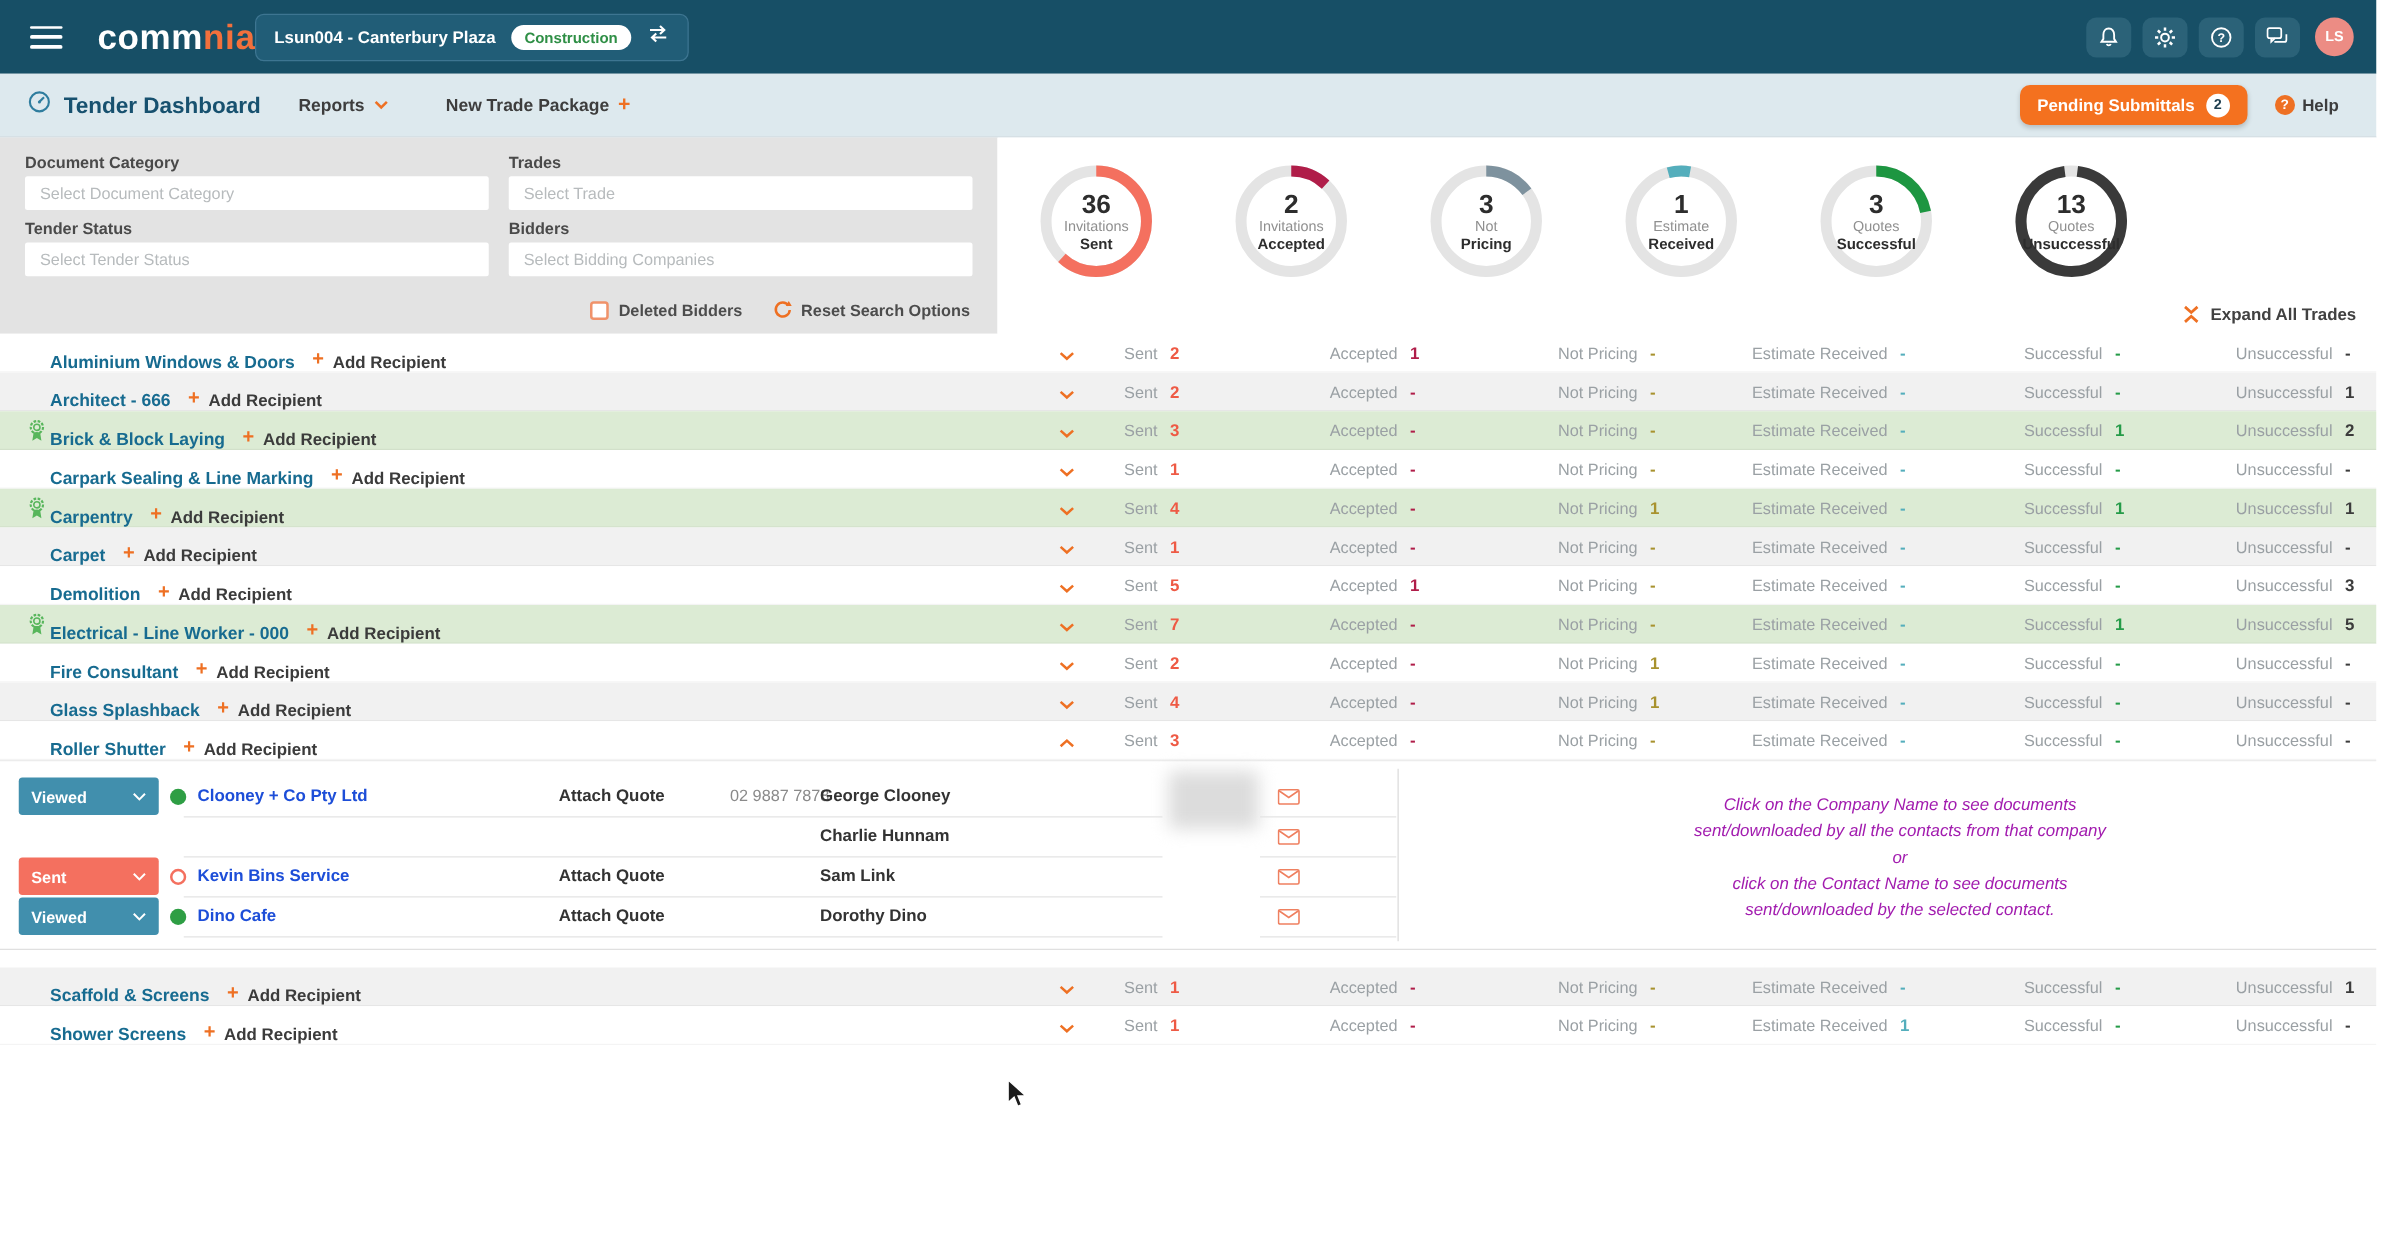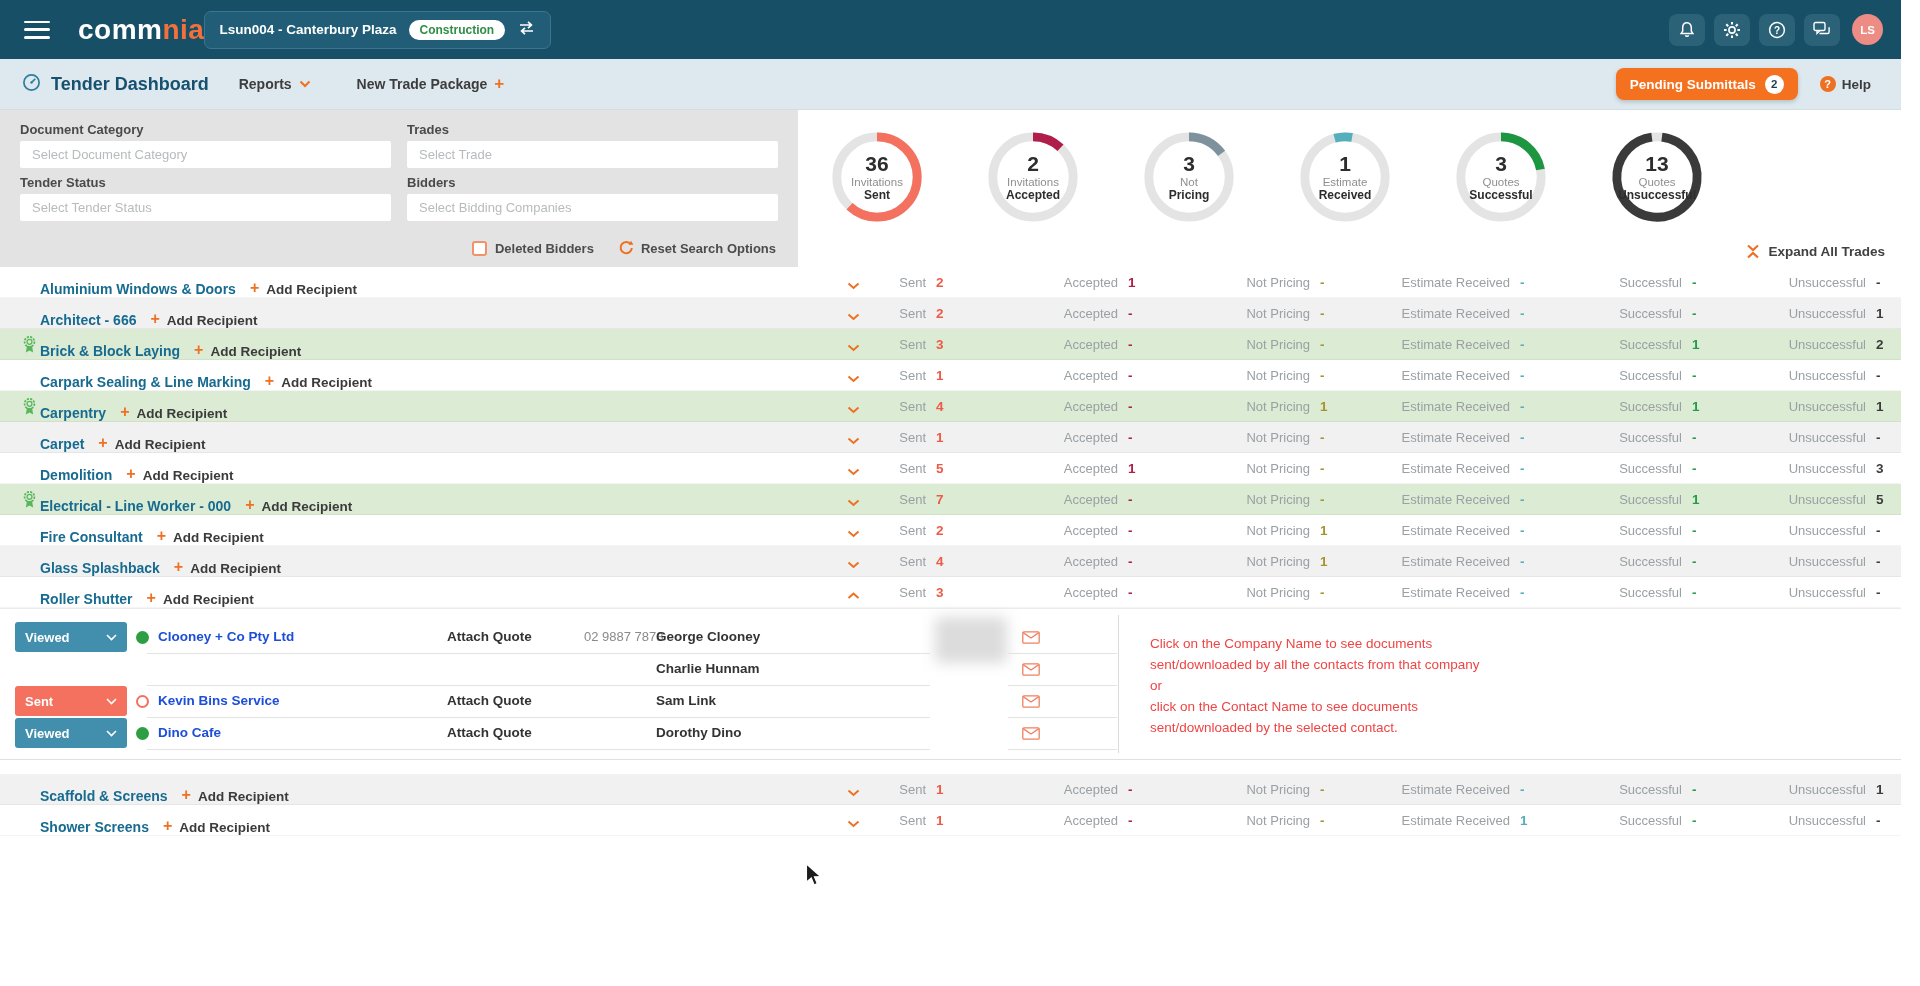--- a/index.html
+++ b/index.html
@@ -87,21 +87,21 @@
   .xr{position:absolute;height:32px;line-height:32px;font-size:13.5px;white-space:nowrap}
   .company{font-weight:700;color:#1d4ed8;cursor:pointer}
   .attach{left:447px;font-weight:700;color:#333;cursor:pointer}
   .phone{left:584px;color:#8a8a8a;font-size:13px}
   .contact{left:656px;font-weight:700;color:#333;cursor:pointer}
   .env{position:absolute;left:1022px;cursor:pointer}
   .sep{position:absolute;height:1px;background:#e3e3e3;left:147px;width:783px}
   .sepb{position:absolute;height:1px;background:#e3e3e3;left:1008px;width:109px}
   .blurbox{position:absolute;left:935px;top:8px;width:72px;height:46px;background:#dcdcdc;filter:blur(7px);border-radius:4px}
   .vline{position:absolute;left:1118px;top:6px;width:1px;height:138px;background:#dcdcdc}
-  .helptxt{position:absolute;left:1150px;width:740px;top:24px;color:#ef4444;
+  .helptxt{position:absolute;left:1150px;width:740px;top:24px;text-align:center;font-style:italic;color:#a21caf;
     font-size:13.5px;line-height:21px}
   .spacer{height:14px;background:#fff}
   .cursor{position:absolute;left:805px;top:863px;pointer-events:none}
 </style>
 </head>
 <body>
 
 <div class="page">
 
   <div class="hdr">

